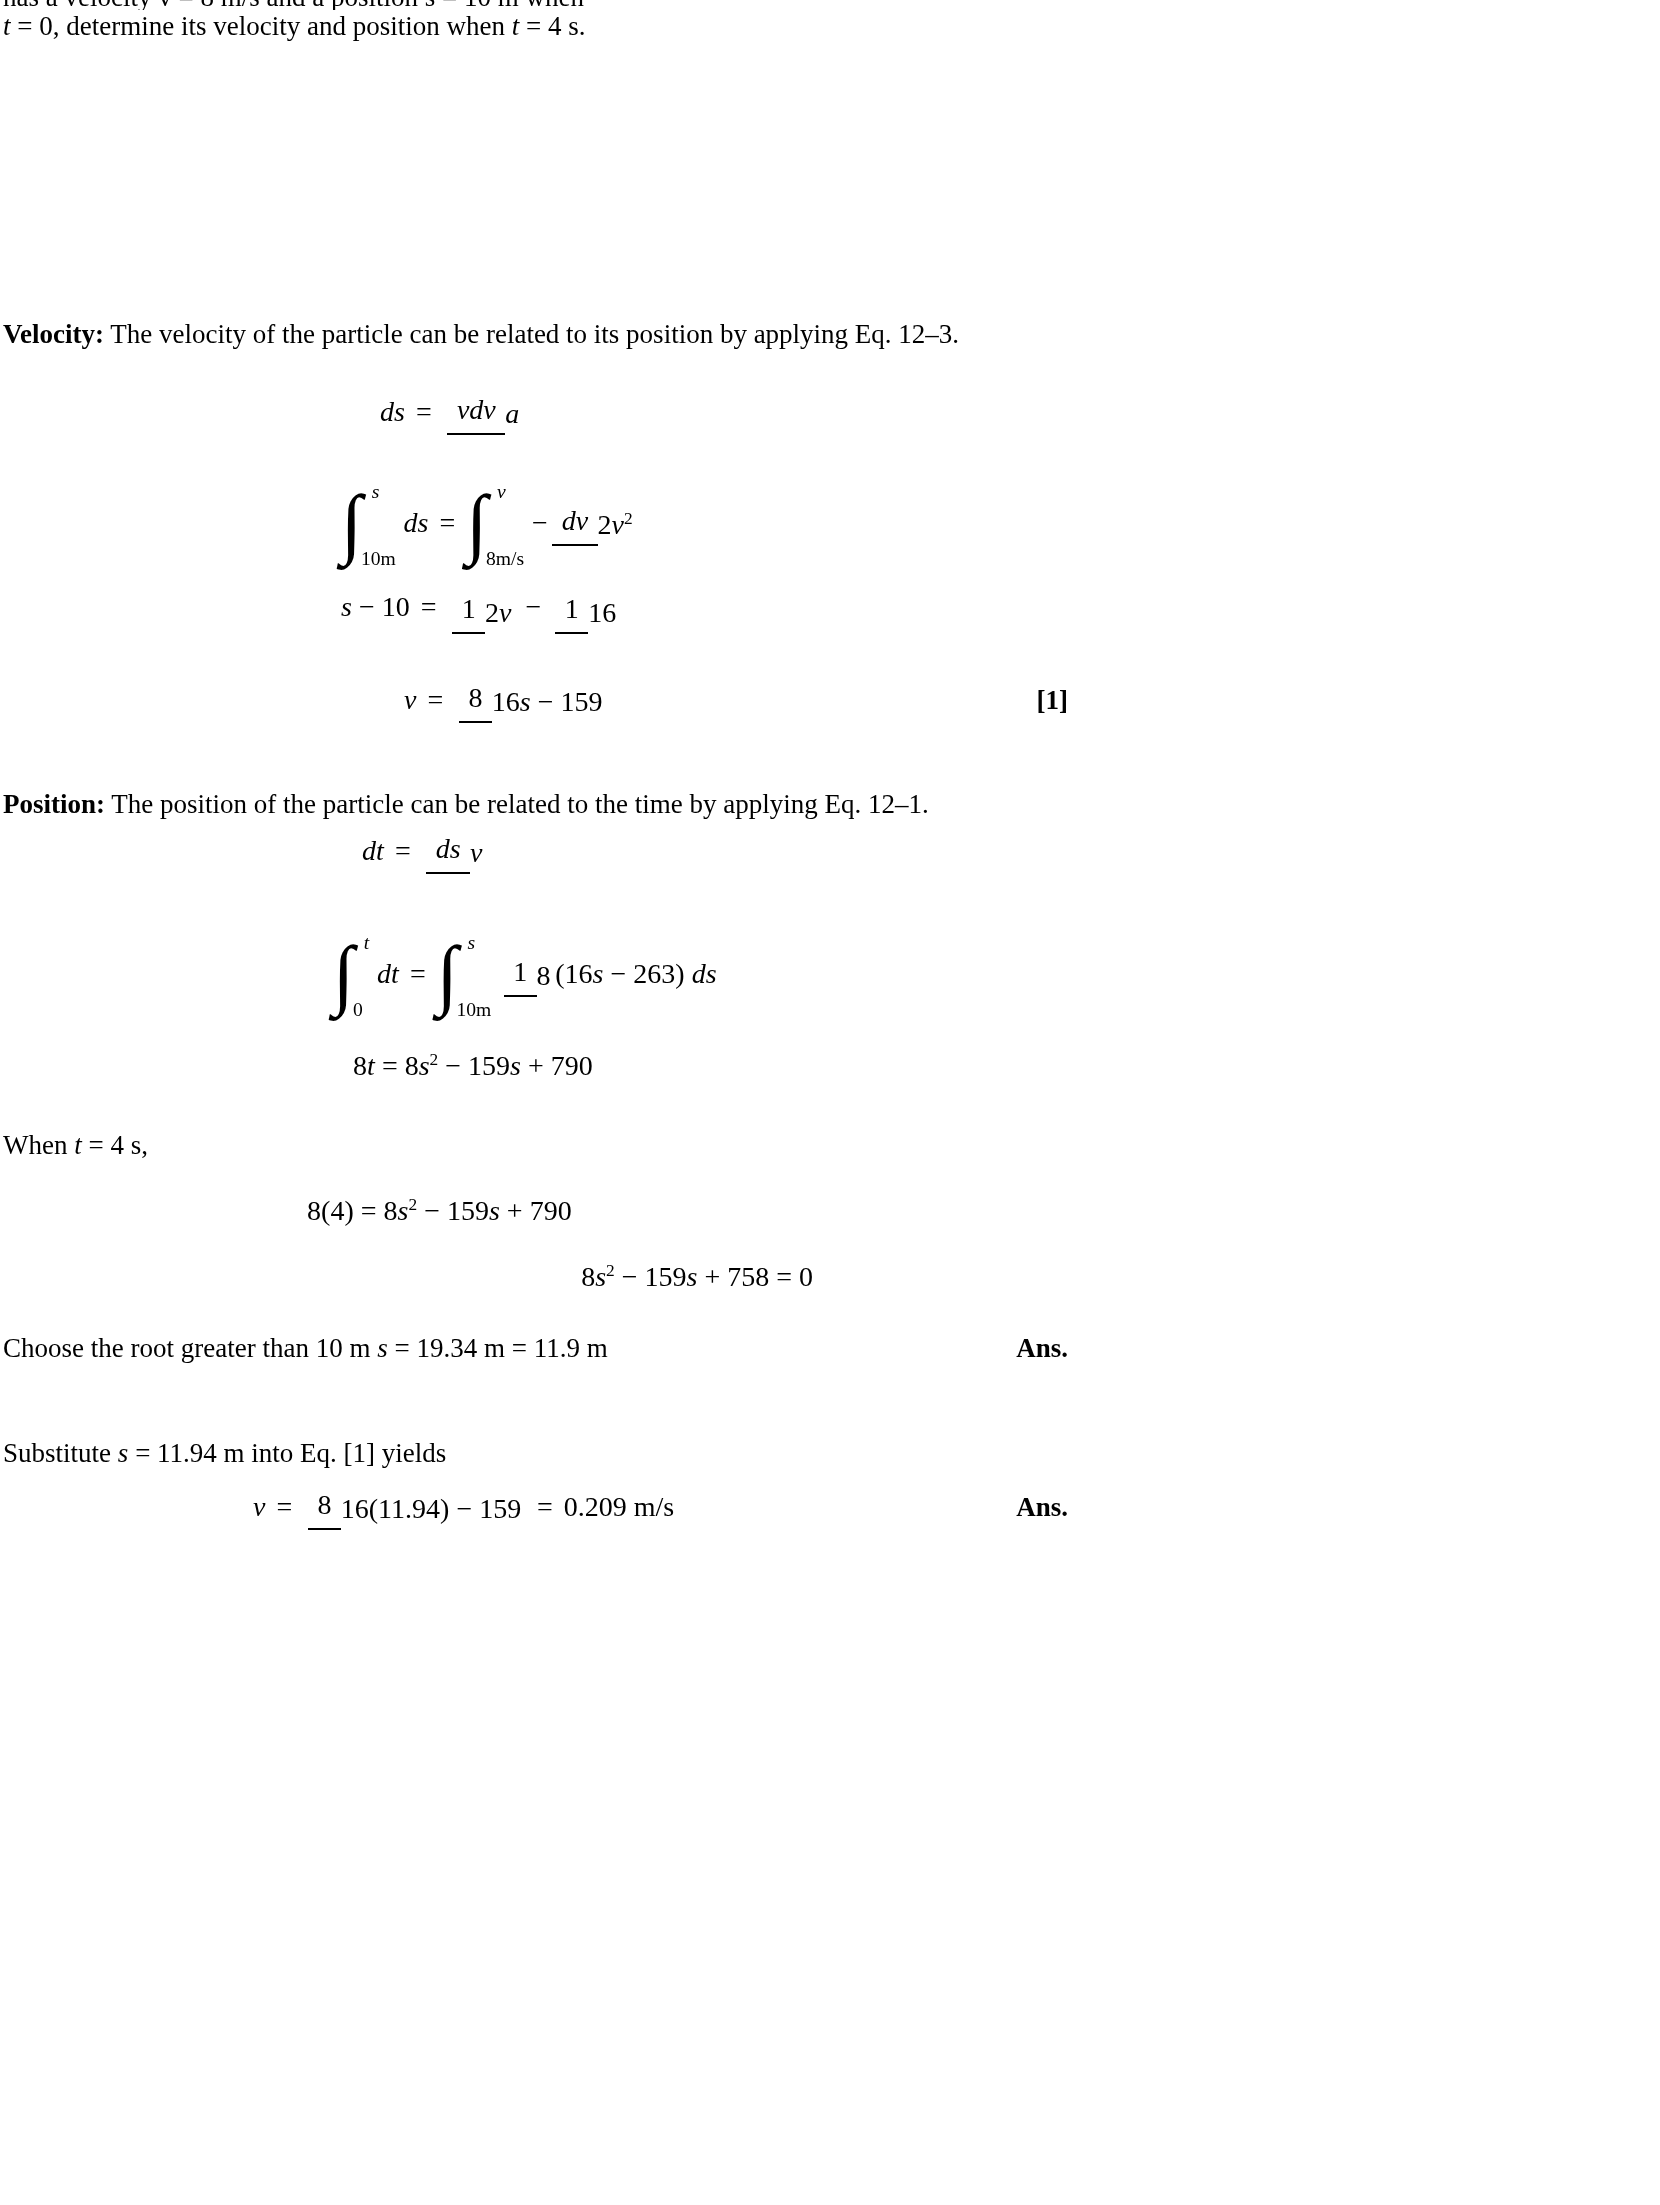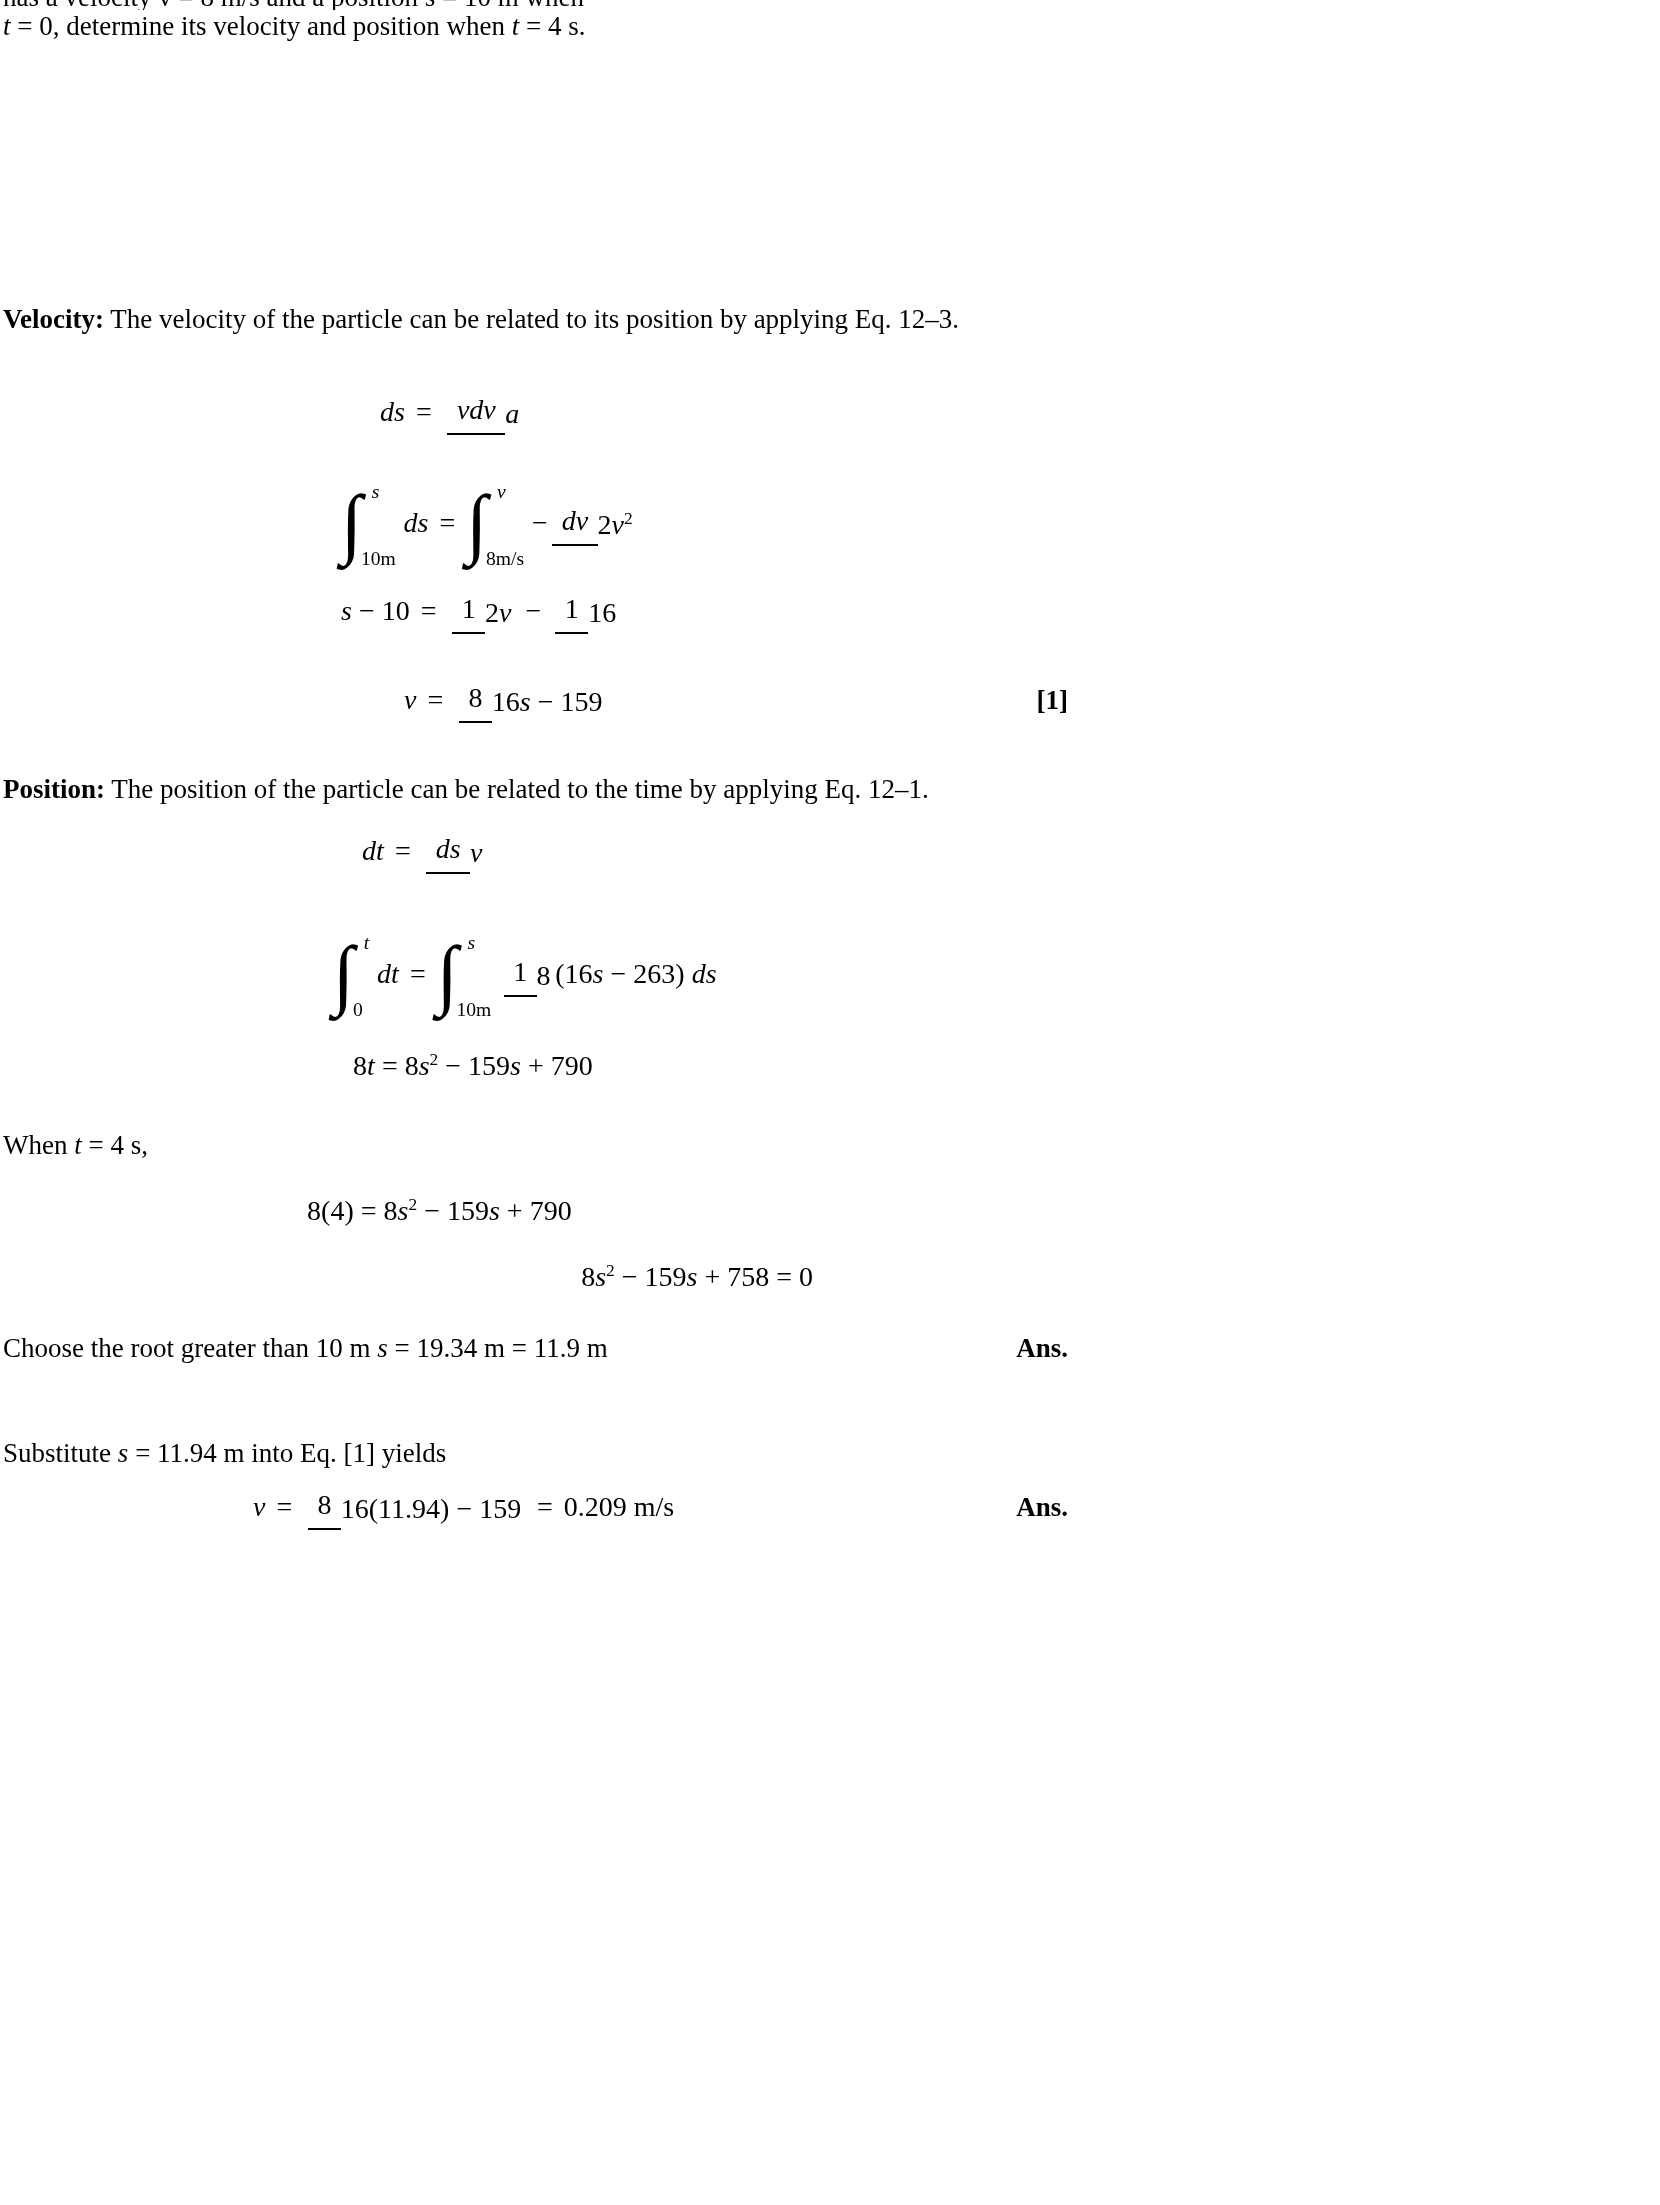--- a/index.html
+++ b/index.html
@@ -5,21 +5,21 @@
   html,body { margin:0; padding:0; background:#ffffff; }
   .page {
     position:relative; width:1661px; height:2070px;
     background:#ffffff; overflow:hidden;
     font-family:"Liberation Serif", serif; color:#000;
   }
   .line, .para, .eqrow {
     position:absolute; left:3.1px; width:1065px;
     font-size:27px; line-height:1.32;
   }
-  .para { text-align:justify; }
+  .para { text-align:justify;margin-top:15px; }
   .eqrow { display:flex; align-items:center; font-size:28px; }
   .it   { font-style:italic; }
   .bold { font-weight:bold; }
   .sup  { vertical-align:super; font-size:0.62em; line-height:0; }
   .rel  { margin:0 11px; font-style:normal; }
   .op   { margin:0 9.4px; font-style:normal; }
   
   .frac { display:inline-flex; align-items:center; text-align:center; margin:0 4.7px; }
   .fnum { display:block; padding:1.6px 9.4px 4.7px; border-bottom:2.3px solid #000; }
   .fden { display:block; padding-top:4.7px; }
@@ -81,21 +81,21 @@
       </span>
       <span>−</span>
       <span class="frac">
         <span class="fnum it">dv</span>
         <span class="fden"><span>2</span><span class="it">v</span><span class="sup">2</span></span>
       </span>
     </span>
   </div>
 
   <div class="eqrow" style="top:589px;">
-    <span style="margin-left:338px; display:inline-flex; align-items:center;">
+    <span style="margin-left:338px; display:inline-flex; ">
       <span><span class="it">s</span><span> − 10</span></span>
       <span class="rel">=</span>
       <span class="frac">
         <span class="fnum">1</span>
         <span class="fden"><span>2</span><span class="it">v</span></span>
       </span>
       <span class="op">−</span>
       <span class="frac">
         <span class="fnum">1</span>
         <span class="fden">16</span>

